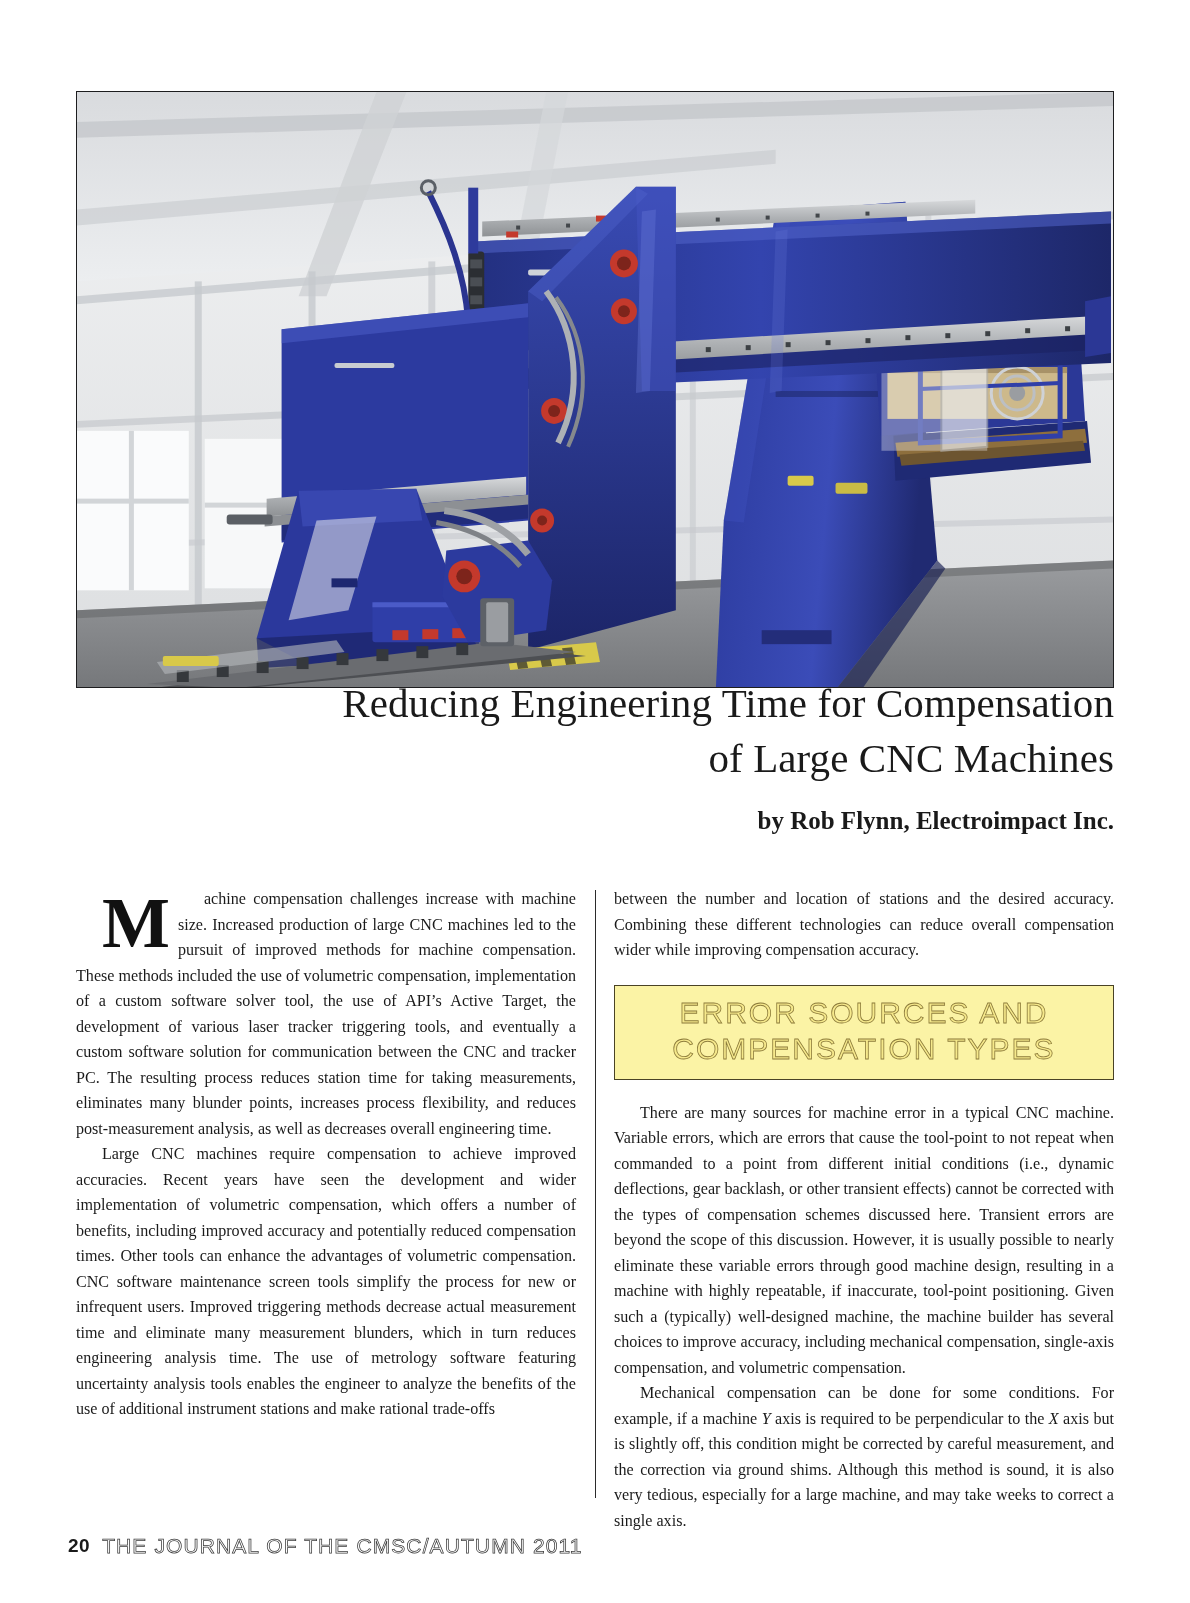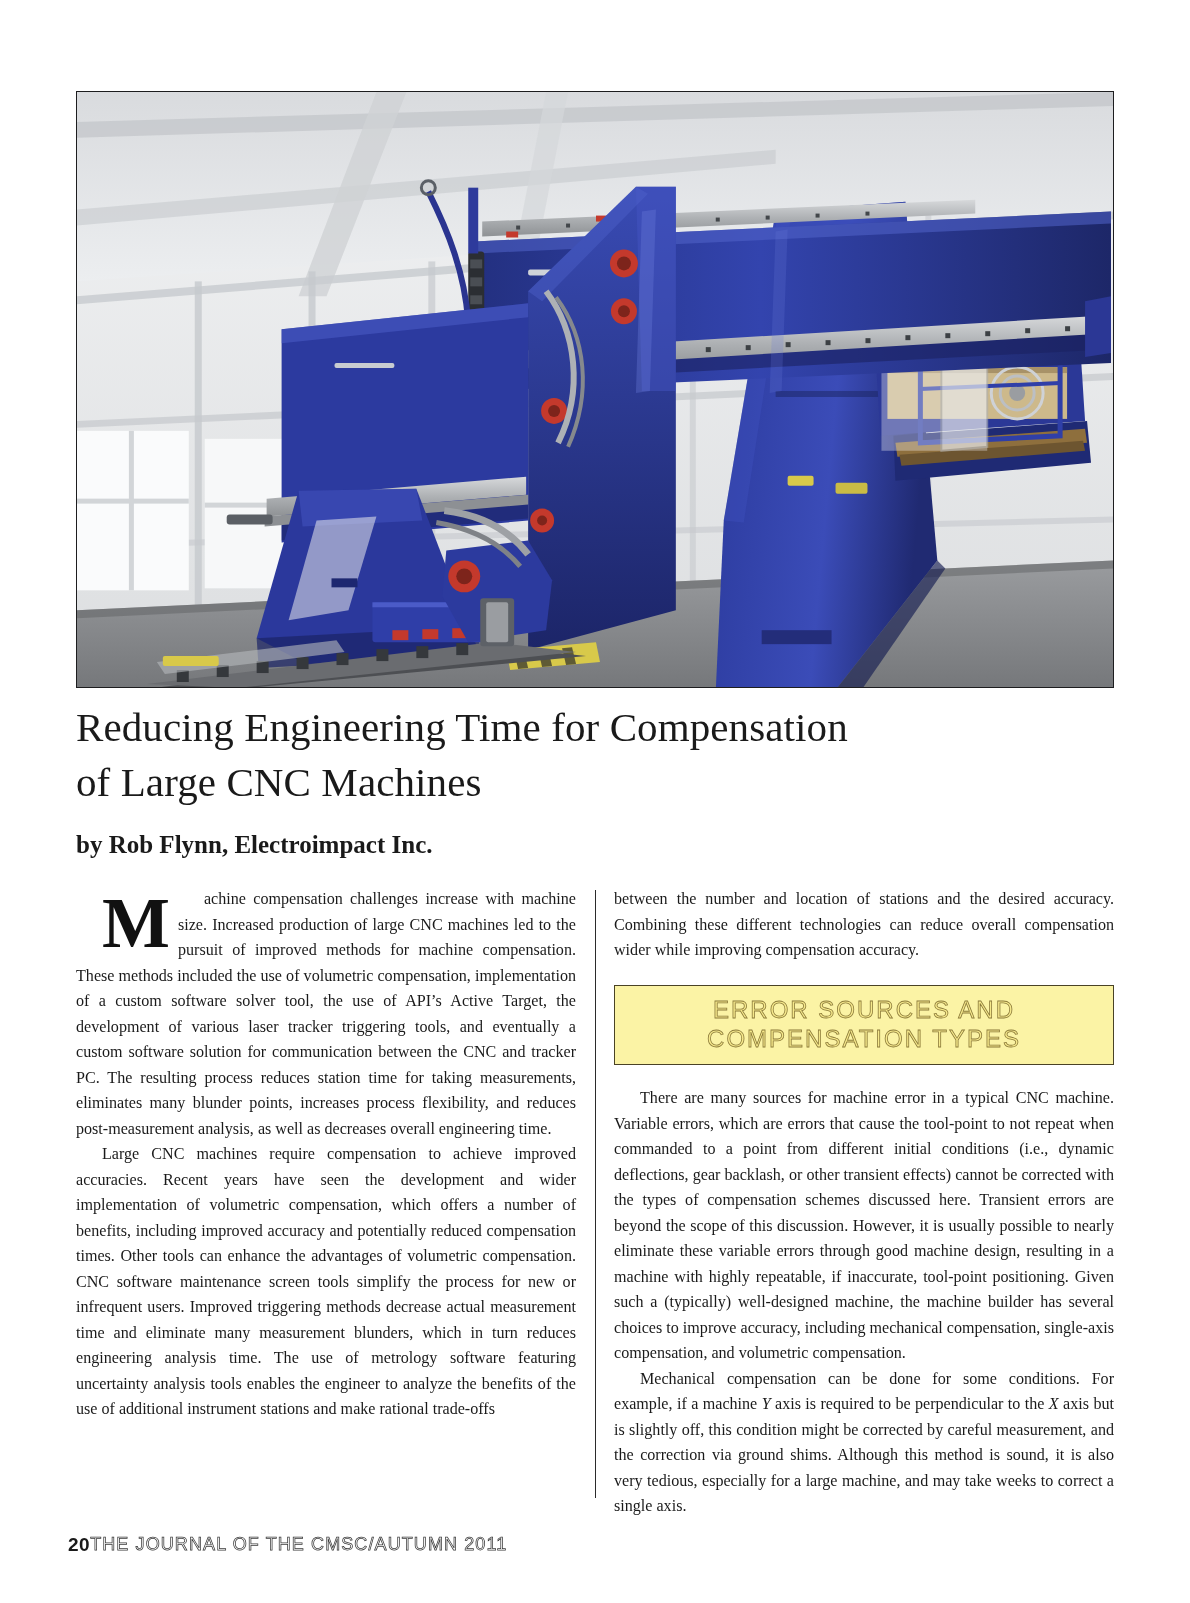--- a/index.html
+++ b/index.html
@@ -34,23 +34,23 @@
     background: #cfd2d6;
     border: 1px solid #1d1d1f;
     box-sizing: border-box;
   }
   .photo-svg { display:block; width:100%; height:100%; }
 
   
   .title-block {
     position: absolute;
     left: 76px;
-    top: 700px;
+    top: 676px;
     width: 1038px;
-    text-align: left;
+    text-align: right;
   }
   .doc-title {
     font-family: "Liberation Serif", "DejaVu Serif", serif;
     font-size: 41px;
     line-height: 1.33;
     color: #1a1a1a;
     letter-spacing: 0.1px;
     font-weight: 400;
   }
   .byline {
@@ -110,47 +110,48 @@
   .sec-box {
     box-sizing: border-box;
     background: #fbf3a5;
     border: 1.3px solid #4a4326;
     text-align: center;
     padding: 9px 6px 11px 6px;
     margin: 22px 0 20px 0;
   }
   .sec-box .sec-line {
     font-family: "Liberation Sans", "DejaVu Sans", sans-serif;
-    font-size: 24px;
+    font-size: 30px;
     line-height: 1.22;
     letter-spacing: 2.0px;
     color: #f6e98c;
     -webkit-text-stroke: 0.8px #8d7c3c;
     font-weight: 300;
   }
 
   
   .footer {
     position: absolute;
     left: 68px;
     top: 1534px;
     width: 1050px;
     display: flex;
-    align-items: flex-start;
+    align-items: center;
+    gap: 12px;
   }
   .footer .pg {
     font-family: "Liberation Sans", "DejaVu Sans", sans-serif;
     font-size: 19px;
     font-weight: bold;
     color: #1a1a1a;
     letter-spacing: 0.5px;
   }
   .footer .ftxt {
     font-family: "Liberation Sans", "DejaVu Sans", sans-serif;
-    font-size: 18px;
+    font-size: 21px;
     letter-spacing: 1.1px;
     color: #ffffff;
     -webkit-text-stroke: 0.75px #3a3a3a;
   }
   .ital { font-style: italic; }
 </style>
 </head>
 <body>
 
 <div class="page">

